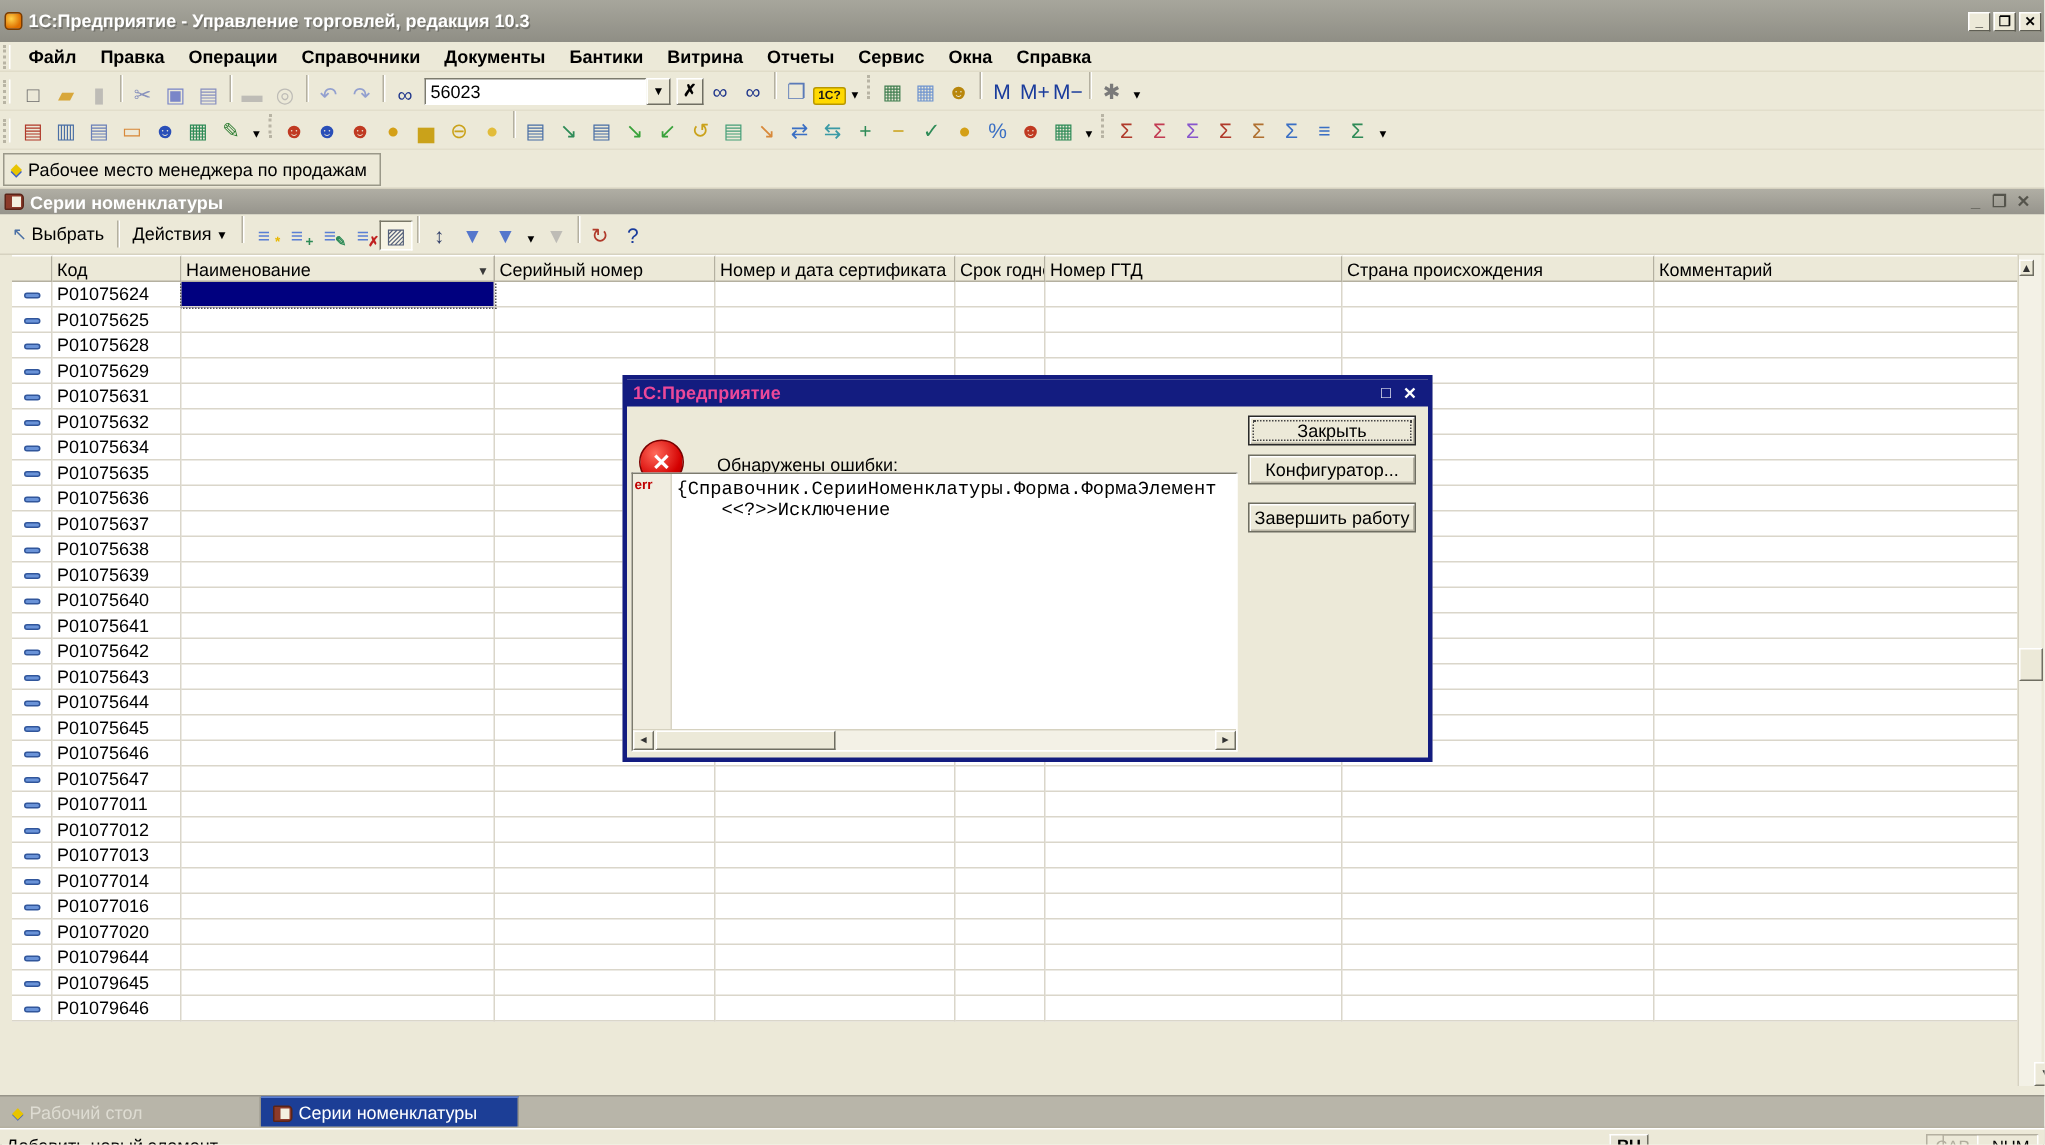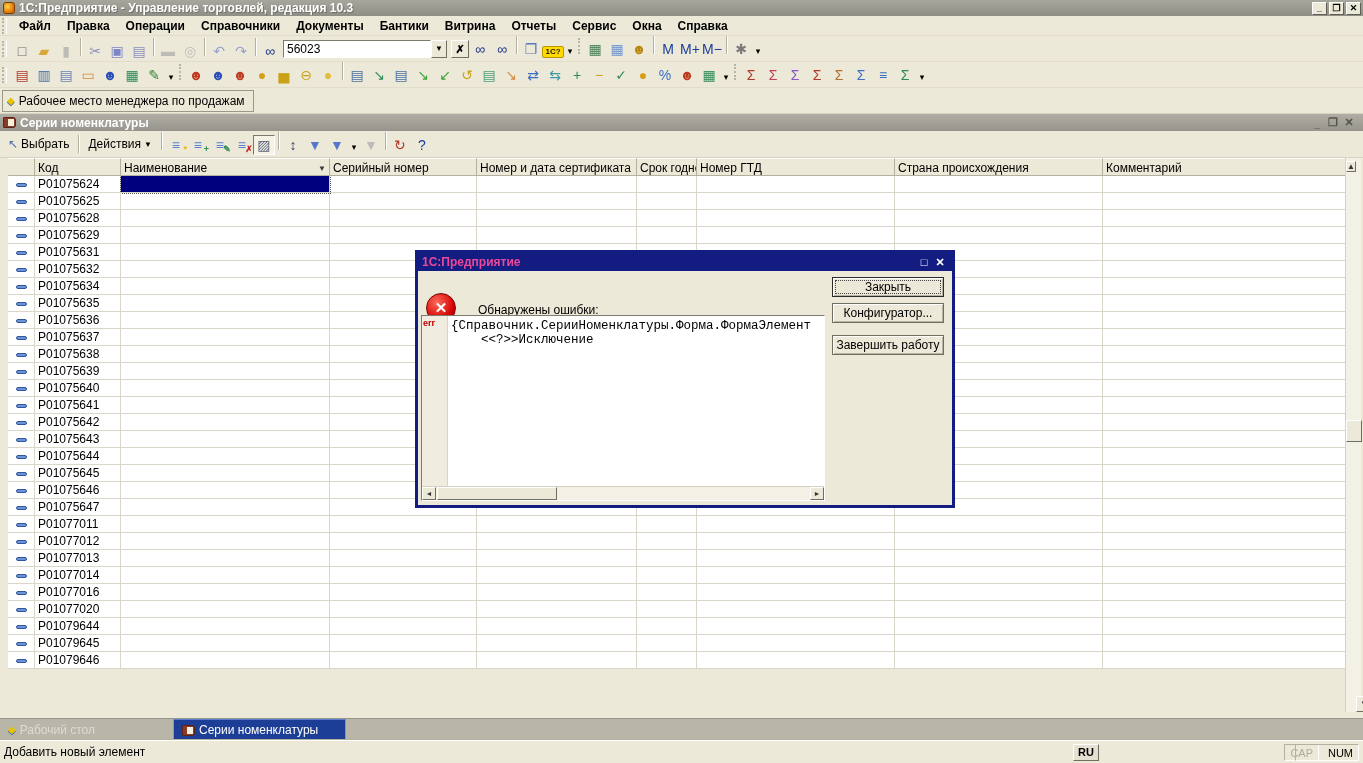--- a/index.html
+++ b/index.html
@@ -1,20 +1,20 @@
 <!DOCTYPE html>
 <html><head>
 <meta charset="utf-8">
 <style>
   * { margin:0; padding:0; box-sizing:border-box; }
   html,body { width:1363px; height:763px; overflow:hidden; }
   body { font-family:"Liberation Sans", sans-serif; font-size:12px; background:#ece9d8; position:relative; color:#000; }
 
   
-  .titlebar { height:16px; background:linear-gradient(180deg,#a7a69c,#8f8e85); display:flex; align-items:center; padding:0 2px 0 3px; }
+  .titlebar { height:28px; background:linear-gradient(180deg,#a7a69c,#8f8e85); display:flex; align-items:center; padding:0 2px 0 3px; }
   .appicon { width:12px; height:12px; background:radial-gradient(circle at 35% 35%,#ffd24a,#e07000 70%); border:1px solid #7a3c00; border-radius:3px; margin-right:4px; flex:none; }
   .titletext { color:#fff; font-weight:bold; font-size:12px; white-space:nowrap; overflow:hidden; flex:1; text-shadow:1px 1px 0 rgba(0,0,0,.25); }
   .winbtns { display:flex; gap:2px; }
   .winbtn { width:15px; height:13px; background:#ece9d8; border:1px solid; border-color:#fff #5f5e54 #5f5e54 #fff; font-size:9px; line-height:11px; text-align:center; font-weight:bold; color:#000; }
 
   
   .menubar { height:20px; background:#ece9d8; display:flex; align-items:center; border-bottom:1px solid #e0dcc8; }
   .grip { width:5px; height:16px; border-left:2px dotted #b8b4a4; border-right:1px solid #fff; margin:0 4px 0 2px; flex:none; }
   .mitem { padding:0 8px; white-space:nowrap;font-weight:bold; }
   .mitem.ul::first-letter { text-decoration:underline; }

